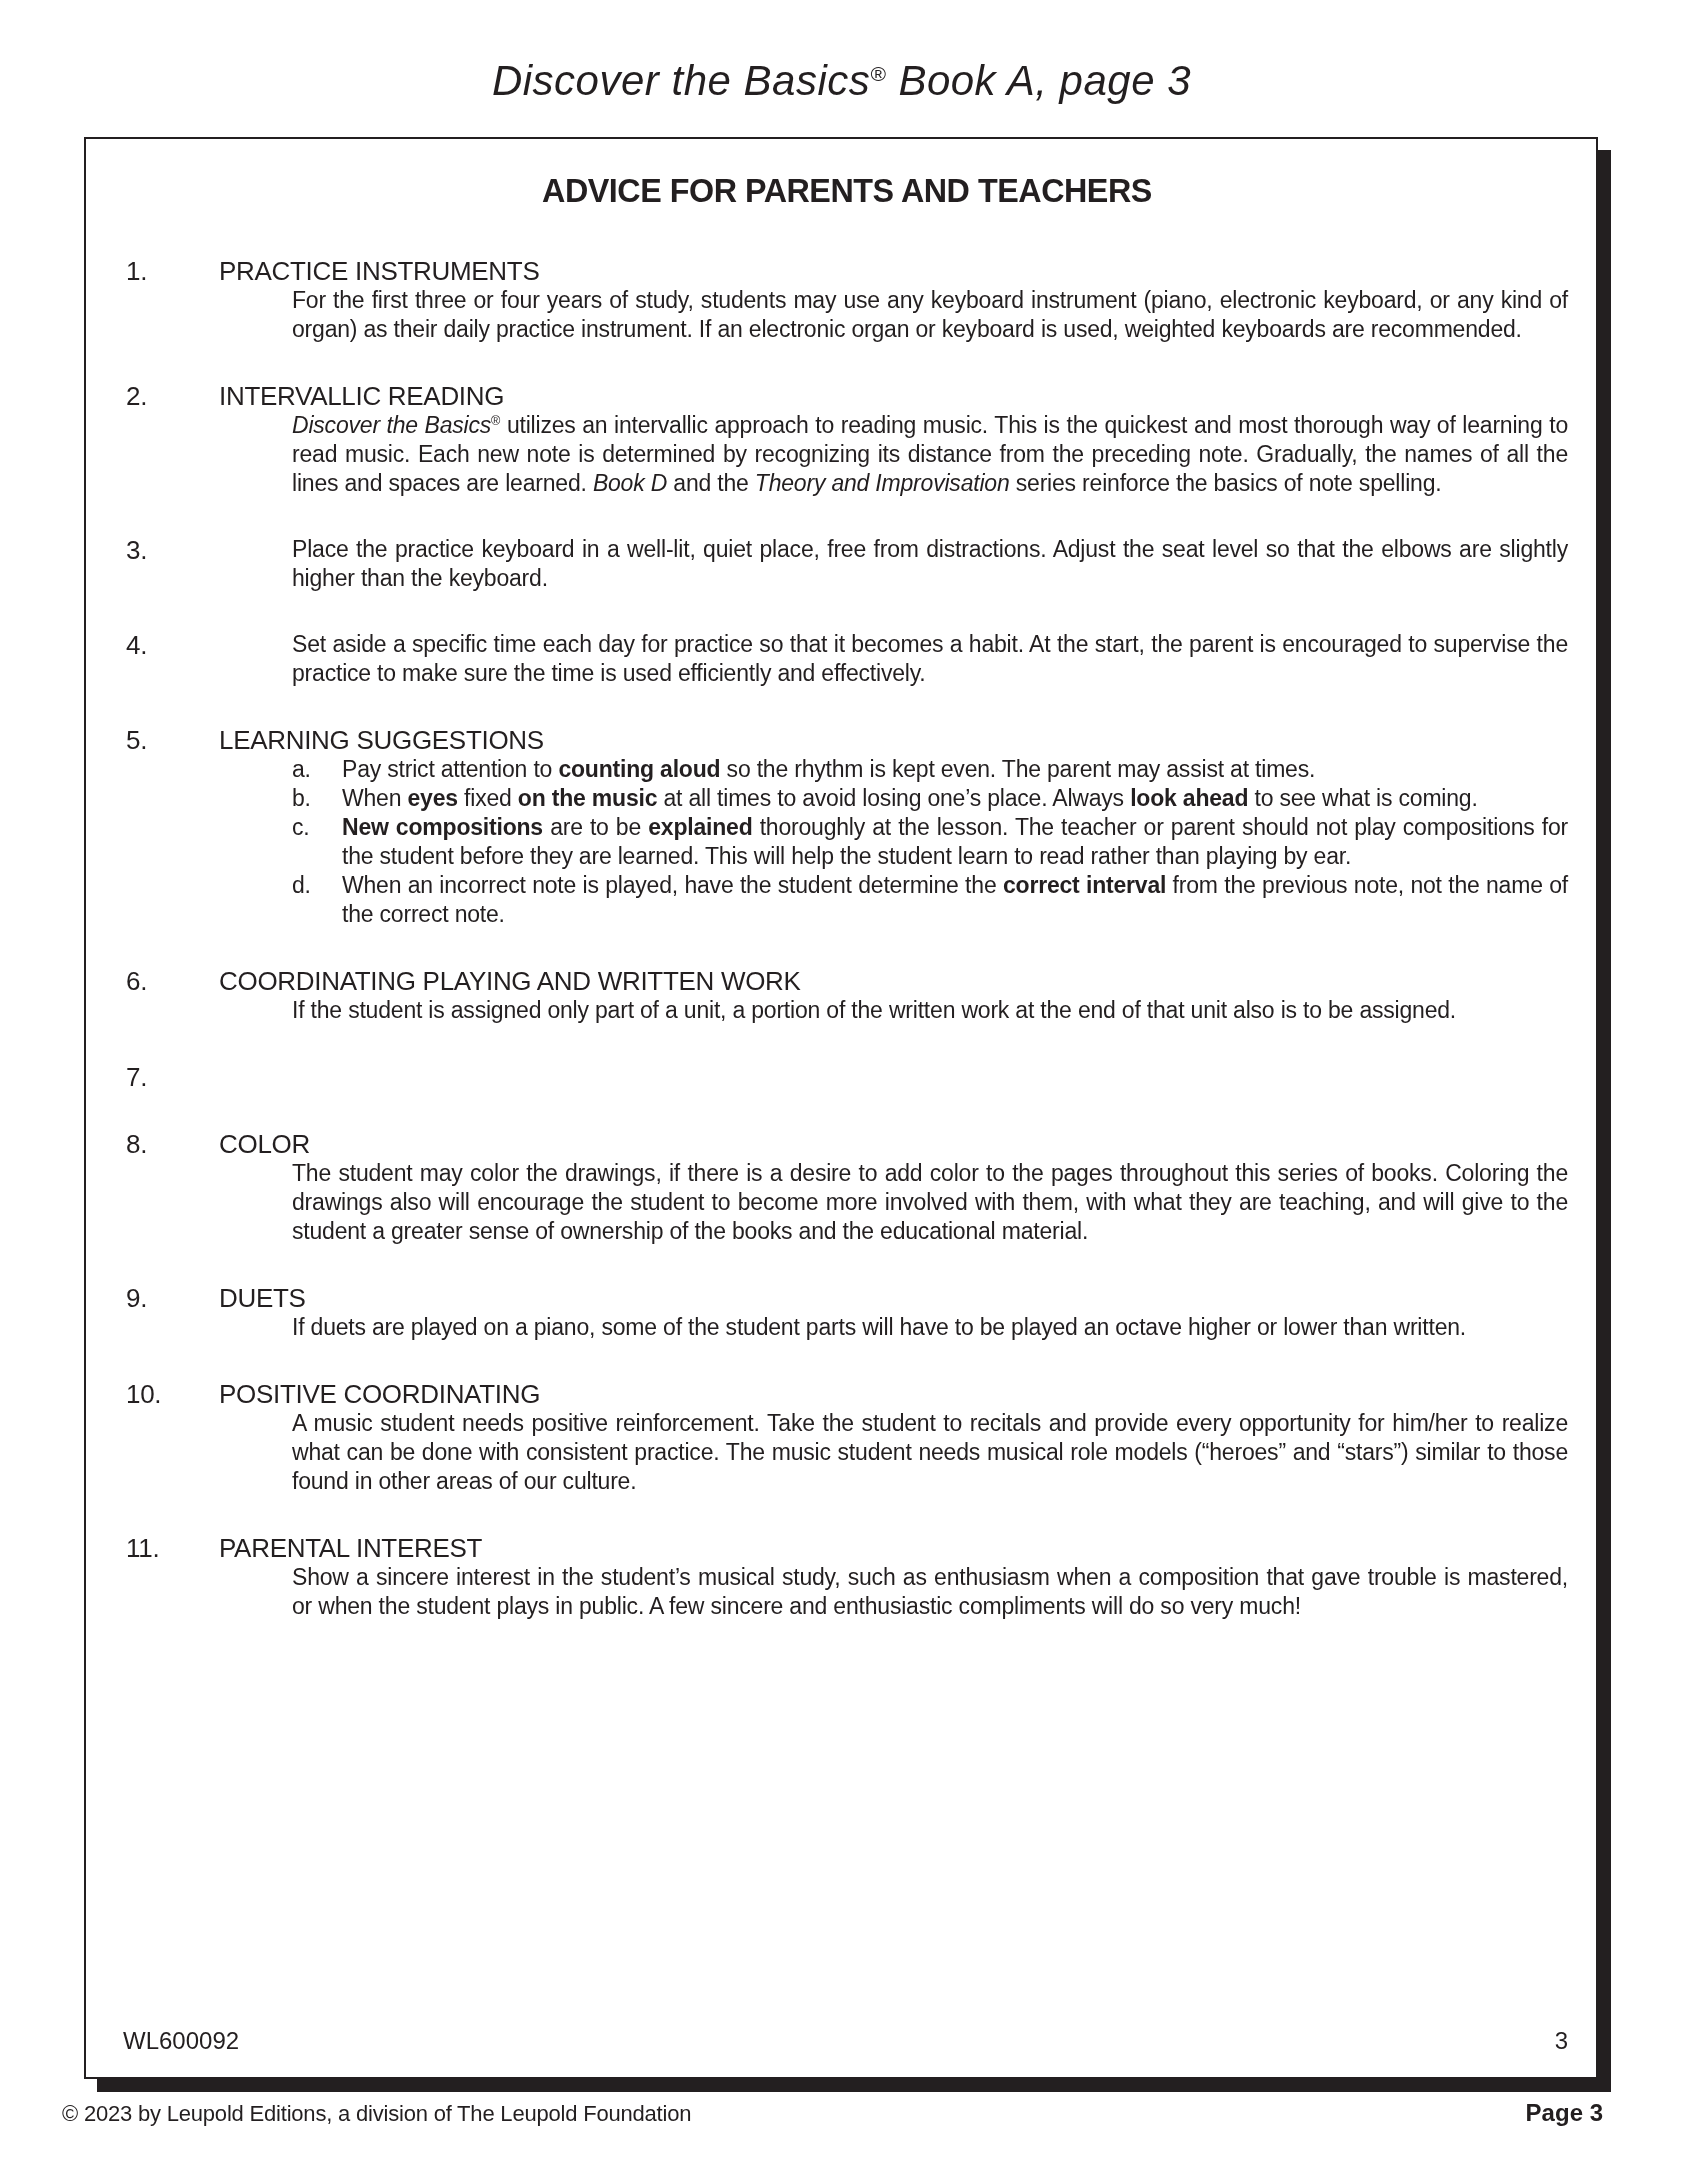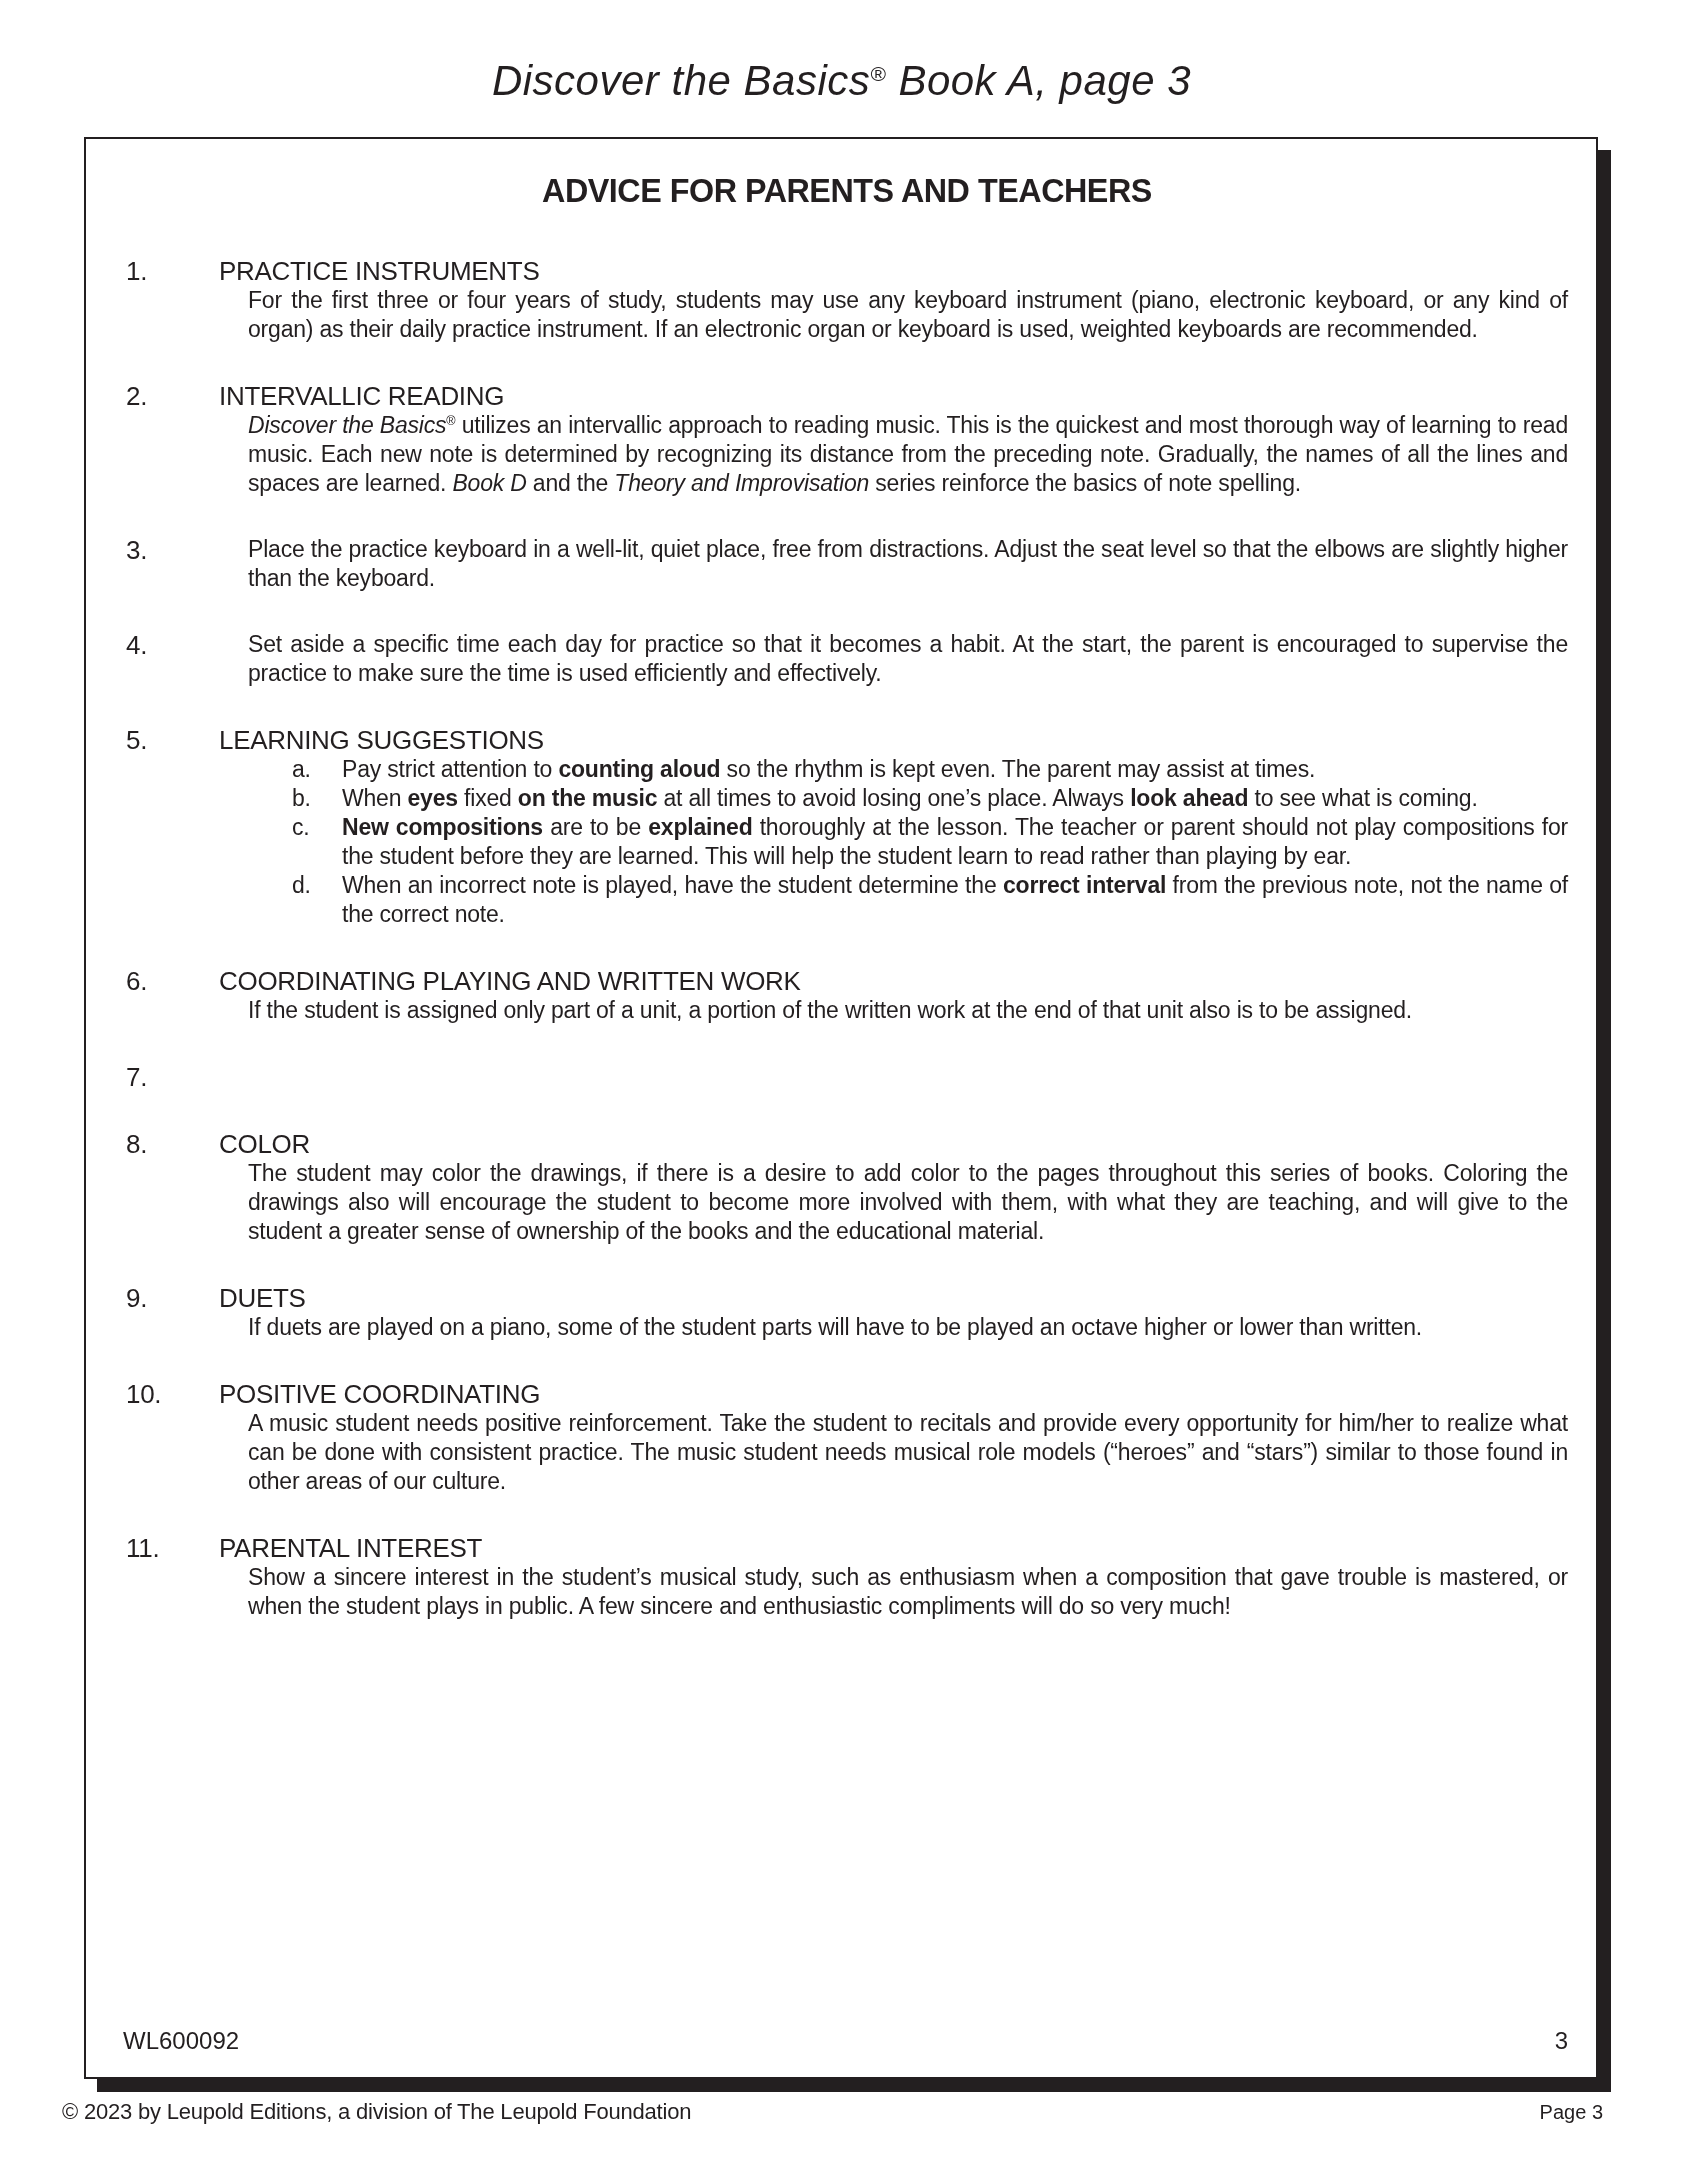--- a/index.html
+++ b/index.html
@@ -70,21 +70,21 @@
     line-height: 30px;
     letter-spacing: -0.3px;
   }
   .item-content { min-width: 0; }
   .item-heading {
     font-size: 26px;
     line-height: 30px;
     letter-spacing: -0.3px;
   }
   .item-body {
-    margin-left: 29px;
+    margin-left: 73px;
     font-size: 23px;
     line-height: 29px;
     letter-spacing: -0.2px;
     text-align: justify;
   }
   .item-body sup {
     font-size: 55%;
     line-height: 0;
     vertical-align: 8px;
   }
@@ -128,22 +128,22 @@
     width: 1541px;
     display: flex;
     justify-content: space-between;
     align-items: baseline;
   }
   .copyright-text {
     font-size: 22px;
     letter-spacing: -0.2px;
   }
   .page-label {
-    font-size: 20px;
-    font-weight: 400;
+    font-size: 24px;
+    font-weight: 700;
     text-align: center;
   }
 </style>
 </head>
 <body>
 
 <div class="running-head"><span style="font-style: italic;">Discover the Basics</span><sup style="font-style: italic;">®</sup><span style="font-style: italic;"> Book A, page 3</span></div>
 
 <div class="content-box">
 

